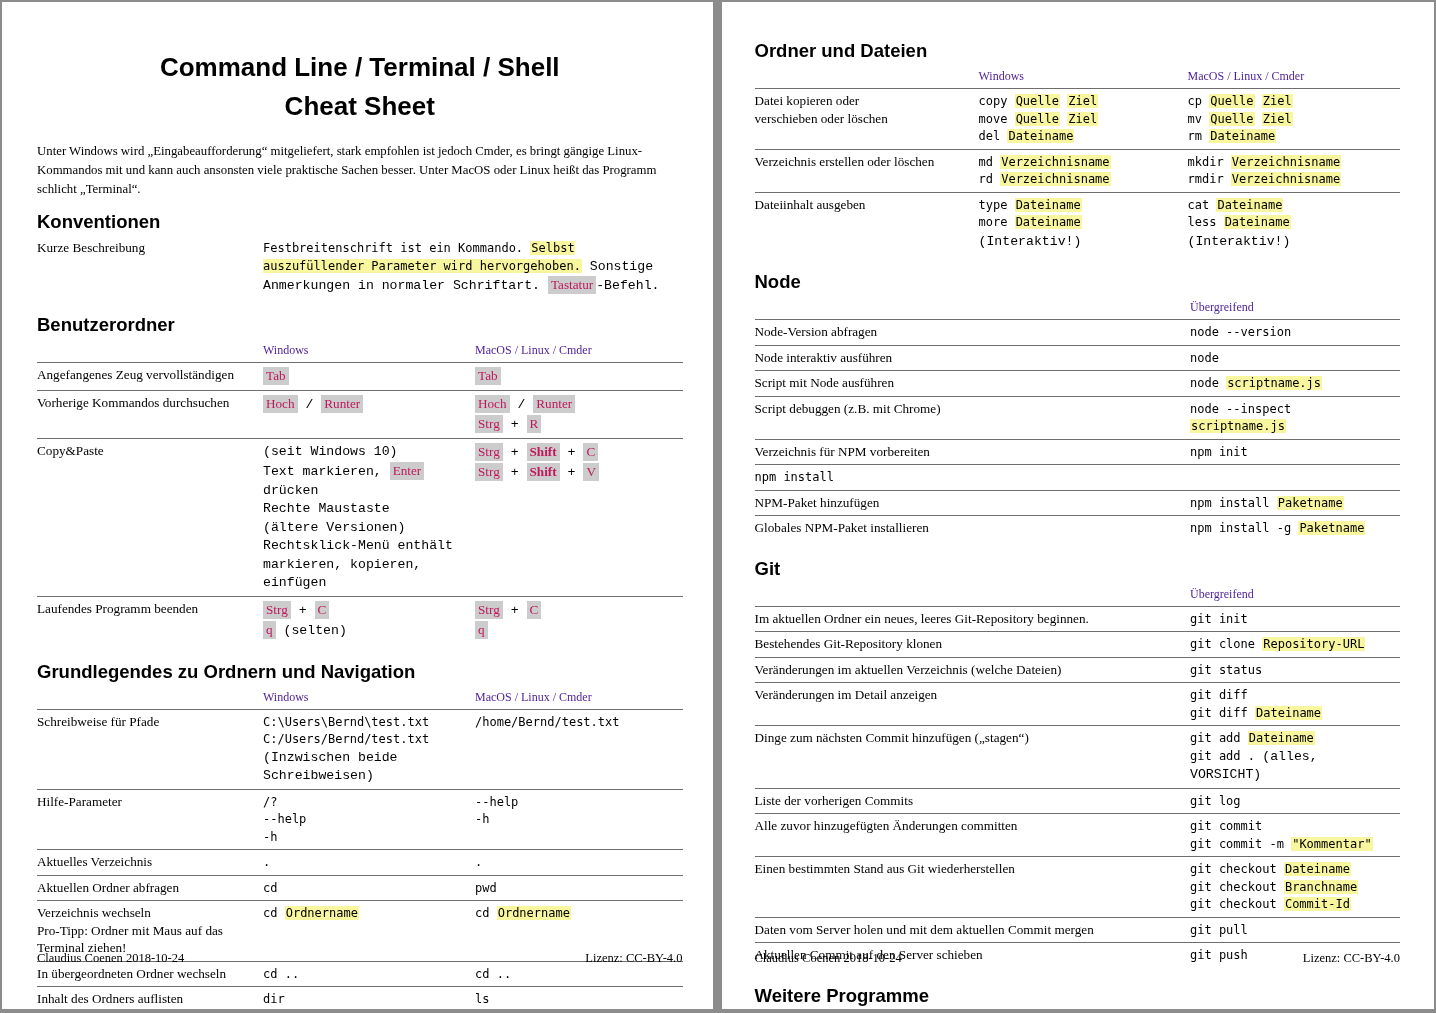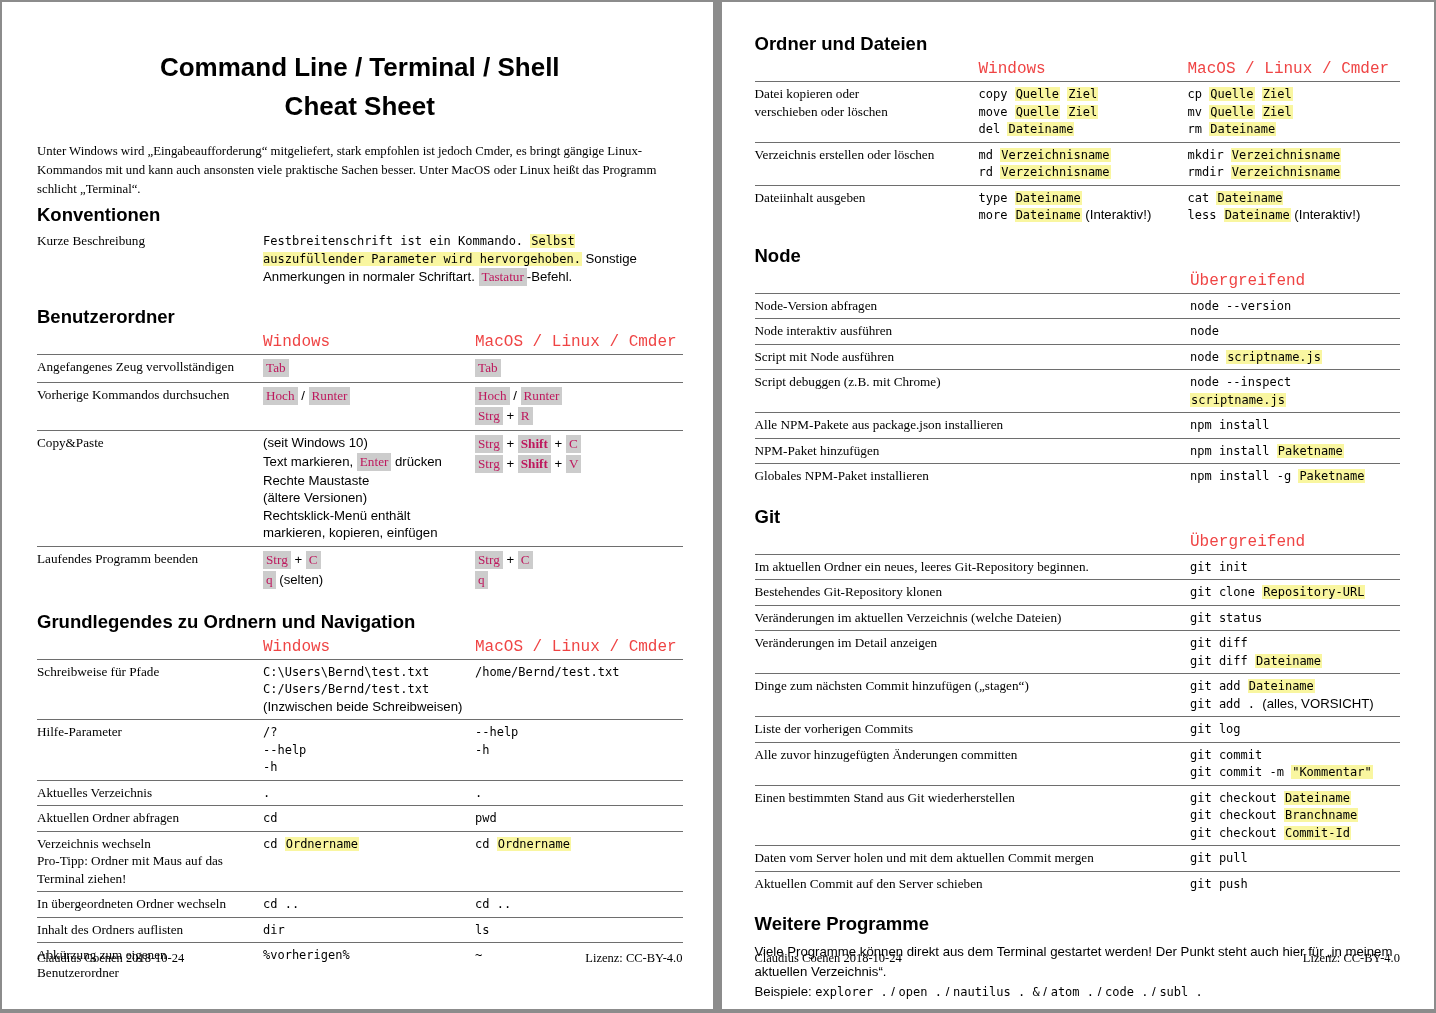--- a/index.html
+++ b/index.html
@@ -20,44 +20,44 @@
   }
   .intro,.para{
     font-family:"Liberation Serif",serif;font-size:12.8px;line-height:19px;color:#000;
     margin:9px 0 4px 0;
   }
   .para{margin-top:7px;}
   h2.sec-h{
     font-family:"Liberation Sans",sans-serif;font-weight:bold;
     font-size:18.5px;line-height:22px;color:#000;margin:17px 0 4px 0;
   }
-  .sec:first-child h2.sec-h{margin-top:5px;}
+  .sec:first-child h2.sec-h{margin-top:12px;}
 
   .trow{display:grid;border-bottom:1px solid var(--rule,#6e6e6e);padding:3px 0 4px 0;}
   .sec .trow:last-child{border-bottom:none;}
   .sec-desc .trow{border-bottom:none;padding:2px 0;}
   .thead{padding:2px 0 3px 0;}
   .row3{grid-template-columns:226px 212px 1fr;}
   .page-r .row3{grid-template-columns:224px 209px 1fr;}
   .row2{grid-template-columns:1fr 210px;}
   .rowD{grid-template-columns:226px 1fr;}
 
   .rlabel{
     font-family:"Liberation Serif",serif;font-size:13.2px;line-height:17.5px;
     color:#000;padding-right:10px;
   }
   .chead{
-    font-family:Liberation Mono, monospace;font-size:16px;line-height:17px;color:#ef4444;
+    font-family:Liberation Serif, serif;font-size:12px;line-height:17px;color:#4c1d95;
   }
   .cell{min-width:0;padding-right:6px;}
   .line{min-height:16px;line-height:16.5px;}
 
   .code{font-family:"DejaVu Sans Mono","Liberation Mono",monospace;font-size:12px;color:#000;}
   .hl{background:var(--hl,#f9f6a0);padding:0 1px;}
-  .txt{font-family:Liberation Sans, sans-serif;font-size:13.2px;color:#000;}
+  .txt{font-family:Liberation Mono, monospace;font-size:13.2px;color:#000;}
   .kbd{
     font-family:"Liberation Serif",serif;font-size:13.2px;color:#be185d;
     background:var(--key,#cccccc);display:inline-block;padding:0 3px;
     line-height:18px;margin:1px 0;
   }
   .kbd-b{font-weight:bold;}
 
   .footer{
     position:absolute;bottom:43px;left:35px;right:30px;
     display:flex;justify-content:space-between;
@@ -299,21 +299,26 @@
               <div class="line"><span class="code">node </span><span class="code hl">scriptname.js</span></div>
             </div>
           </div>
           <div class="trow row2">
             <div class="rlabel">Script debuggen (z.B. mit Chrome)</div>
             <div class="cell">
               <div class="line"><span class="code">node --inspect </span><span class="code hl">scriptname.js</span></div>
             </div>
           </div>
           <div class="trow row2">
-            <div class="rlabel">Alle NPM-Pakete aus package.json installieren</div>
+            <div class="rlabel">Verzeichnis für NPM vorbereiten</div>
+            <div class="cell">
+              <div class="line"><span class="code">npm init</span></div>
+            </div>
+          </div>
+          <div class="trow row2">
             <div class="cell">
               <div class="line"><span class="code">npm install</span></div>
             </div>
           </div>
           <div class="trow row2">
             <div class="rlabel">NPM-Paket hinzufügen</div>
             <div class="cell">
               <div class="line"><span class="code">npm install </span><span class="code hl">Paketname</span></div>
             </div>
           </div>

